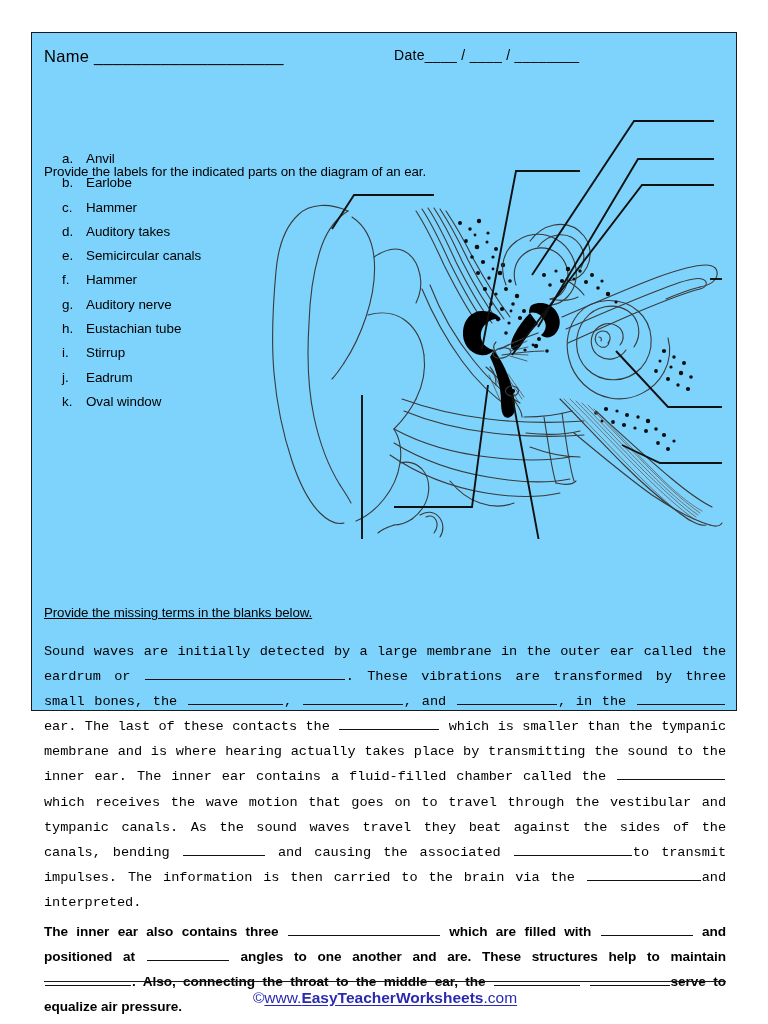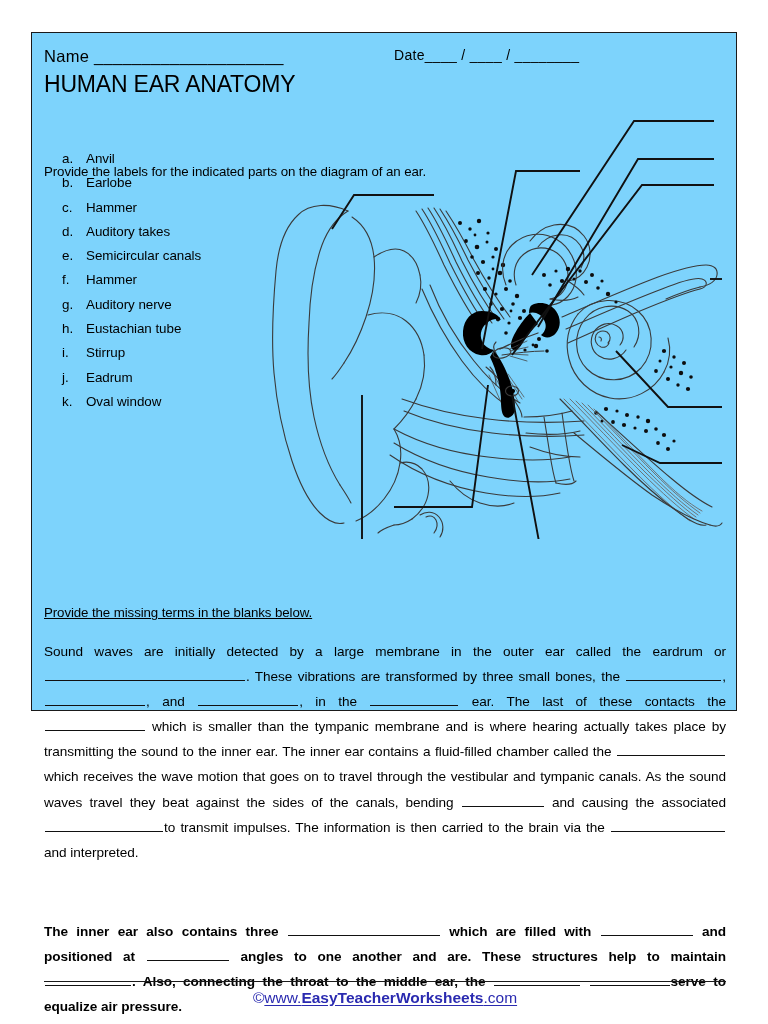--- a/index.html
+++ b/index.html
@@ -127,21 +127,21 @@
   .para {
     position: absolute;
     left: 0px;
     width: 682px;
     font-size: 13.6px;
     line-height: 25.1px;
     text-align: justify;
     text-justify: inter-word;
     letter-spacing: -0.05px;
   }
-  .para.p1 { top: 596px; }
+  .para.p1 { top: 596px; font-family: Liberation Mono, monospace; }
   .para.p2 { top: 876px; font-weight: bold; }
   .para :last-child { }
   .blank {
     display: inline-block;
     border-bottom: 1px solid #111;
     height: 13px;
     vertical-align: baseline;
     margin: 0 1px;
   }
 
@@ -172,21 +172,20 @@
 </style>
 </head>
 <body>
 
 <div class="page">
   <div class="inner">
 
     <div class="header-row">
       <div class="name-label">Name ____________________</div>
       <div class="date-label">Date____ / ____ / ________</div>
-      <div class="title">HUMAN EAR ANATOMY</div>
     </div>
 
     <div class="instruction-1">Provide the labels for the indicated parts on the diagram of an ear.</div>
 
     <div class="term-list">
       <div class="term-item">
         <span class="term-marker">a.</span>
         <span class="term-text">Anvil</span>
       </div>
       <div class="term-item">

